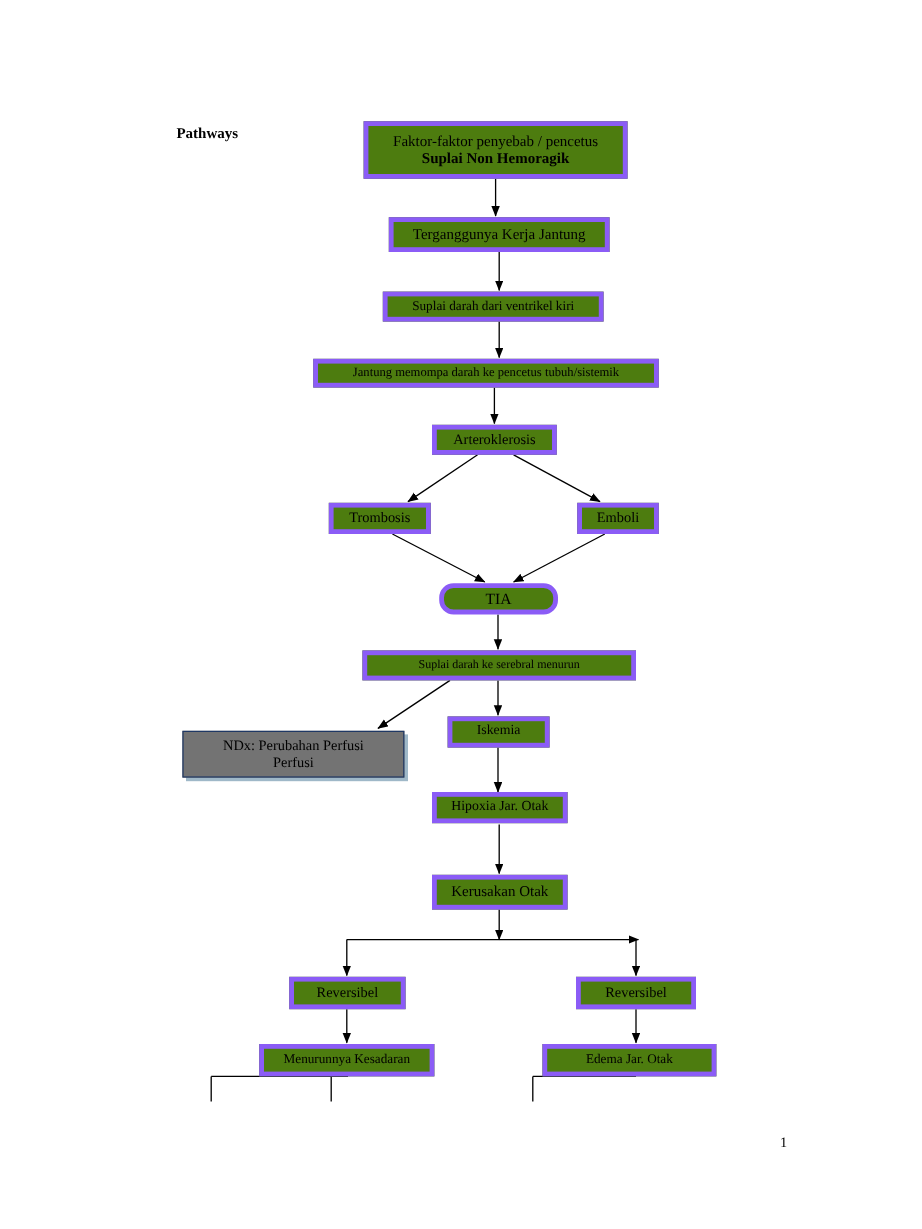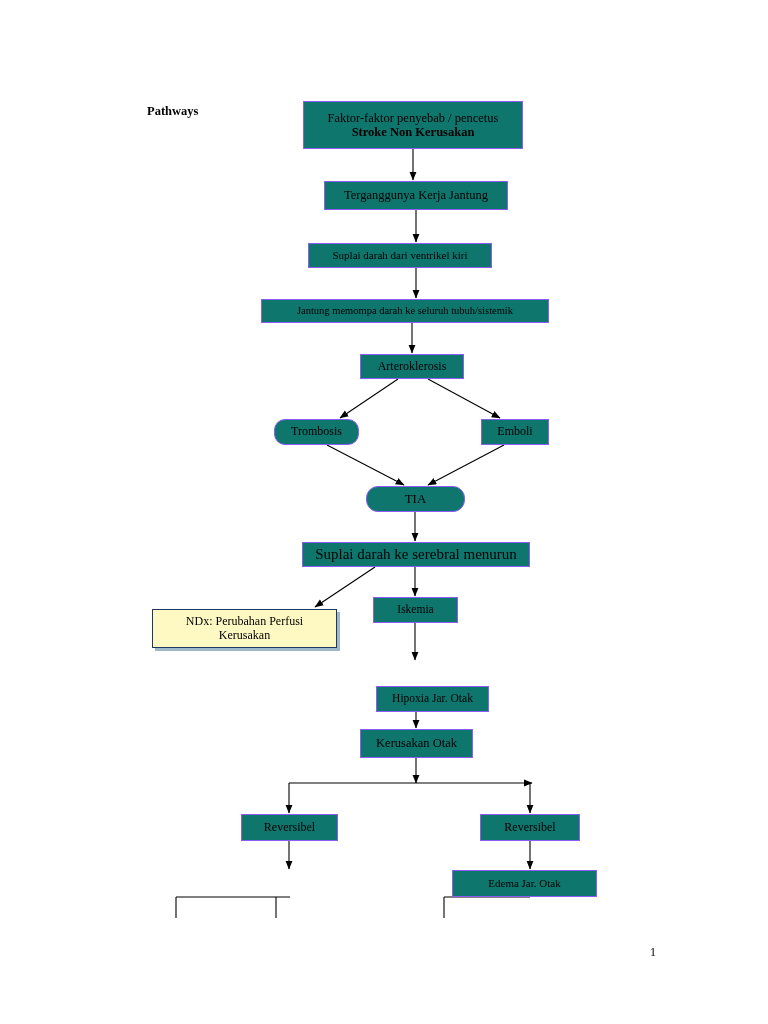--- a/index.html
+++ b/index.html
@@ -7,38 +7,38 @@
     width:768px;height:1024px;
     background:#ffffff;
     font-family:"Liberation Serif", serif;
     color:#000;
     position:relative;
     overflow:hidden;
   }
   #canvas{position:absolute;left:0;top:0;width:768px;height:1024px;}
   .node{
     position:absolute;
-    border:1px solid #8b5cf6;
-    background:#0f766e;
+    border:4px solid #8b5cf6;
+    background:#4d7c0f;
     box-sizing:border-box;
     display:flex;
     align-items:center;
     justify-content:center;
     text-align:center;
     line-height:1.15;
     padding:1px 4px;
   }
   .node span{display:block;}
   .label{
     position:absolute;
     font-weight:bold;
     font-size:12.5px;
   }
   .ndx{
-    background:#fef9c3;
+    background:#737373;
     border:1px solid #1f3864;
     box-shadow:3px 3px 0 #9fb8c8;
   }
   .pagenum{
     position:absolute;
     font-size:12px;
   }
   svg.lines{position:absolute;left:0;top:0;width:768px;height:1024px;pointer-events:none;}
   .bold{font-weight:bold;}
 </style>
@@ -91,80 +91,83 @@
       <path d="M176,897 L290,897"></path>
       <path d="M276,897 L276,918"></path>
 
       <path d="M444,897 L444,918"></path>
       <path d="M444,897 L530,897"></path>
     </g>
   </svg>
 
   <div class="node" style="left:303px;top:101px;width:220px;height:48px;font-size:12.5px;flex-direction:column;">
     <span>Faktor-faktor penyebab / pencetus</span>
-    <span class="bold">Stroke Non Kerusakan</span>
+    <span class="bold">Suplai Non Hemoragik</span>
   </div>
 
   <div class="node" style="left:324px;top:181px;width:184px;height:29px;font-size:12.5px;">
     <span>Terganggunya Kerja Jantung</span>
   </div>
 
-  <div class="node" style="left:308px;top:243px;width:184px;height:25px;font-size:11px;">
+  <div class="node" style="left:319px;top:243px;width:184px;height:25px;font-size:11px;">
     <span>Suplai darah dari ventrikel kiri</span>
   </div>
 
   <div class="node" style="left:261px;top:299px;width:288px;height:24px;font-size:10.5px;">
-    <span>Jantung memompa darah ke seluruh tubuh/sistemik</span>
+    <span>Jantung memompa darah ke pencetus tubuh/sistemik</span>
   </div>
 
   <div class="node" style="left:360px;top:354px;width:104px;height:25px;font-size:12px;">
     <span>Arteroklerosis</span>
   </div>
 
-  <div class="node" style="left:274px;top:419px;width:85px;height:26px;font-size:12px;border-radius:11px;">
+  <div class="node" style="left:274px;top:419px;width:85px;height:26px;font-size:12px;">
     <span>Trombosis</span>
   </div>
 
   <div class="node" style="left:481px;top:419px;width:68px;height:26px;font-size:12px;">
     <span>Emboli</span>
   </div>
 
   <div class="node" style="left:366px;top:486px;width:99px;height:26px;font-size:13px;border-radius:12px;">
     <span>TIA</span>
   </div>
 
-  <div class="node" style="left:302px;top:542px;width:228px;height:25px;font-size:15px;">
+  <div class="node" style="left:302px;top:542px;width:228px;height:25px;font-size:10px;">
     <span>Suplai darah ke serebral menurun</span>
   </div>
 
   <div class="node ndx" style="left:152px;top:609px;width:185px;height:39px;font-size:12px;flex-direction:column;">
     <span>NDx: Perubahan Perfusi</span>
-    <span>Kerusakan</span>
+    <span>Perfusi</span>
   </div>
 
   <div class="node" style="left:373px;top:597px;width:85px;height:26px;font-size:11.5px;">
     <span>Iskemia</span>
   </div>
 
-  <div class="node" style="left:360px;top:686px;width:113px;height:26px;font-size:11.5px;margin-left:16px;">
+  <div class="node" style="left:360px;top:660px;width:113px;height:26px;font-size:11.5px;">
     <span>Hipoxia Jar. Otak</span>
   </div>
 
   <div class="node" style="left:360px;top:729px;width:113px;height:29px;font-size:12.5px;">
     <span>Kerusakan Otak</span>
   </div>
 
   <div class="node" style="left:241px;top:814px;width:97px;height:27px;font-size:12px;">
     <span>Reversibel</span>
   </div>
 
   <div class="node" style="left:480px;top:814px;width:100px;height:27px;font-size:12px;">
     <span>Reversibel</span>
   </div>
 
+  <div class="node" style="left:216px;top:870px;width:146px;height:27px;font-size:11px;">
+    <span>Menurunnya Kesadaran</span>
+  </div>
 
   <div class="node" style="left:452px;top:870px;width:145px;height:27px;font-size:11px;">
     <span>Edema Jar. Otak</span>
   </div>
 
   <div class="pagenum" style="left:650px;top:945px;">1</div>
 
 </div>
 
 </body></html>

